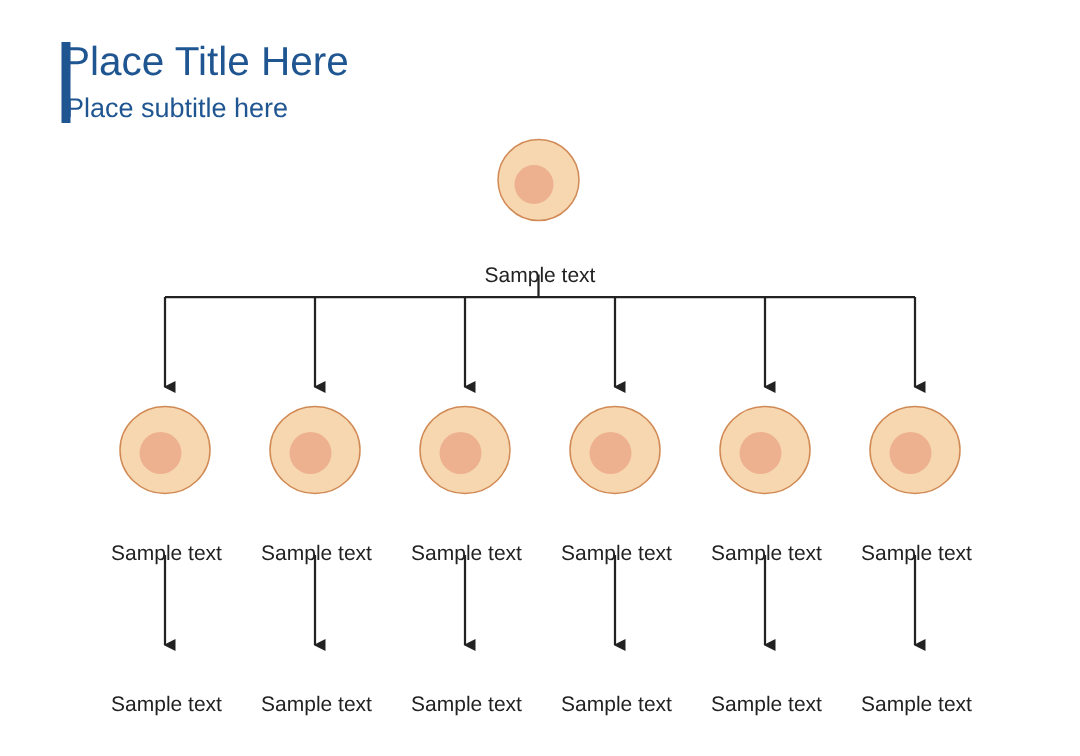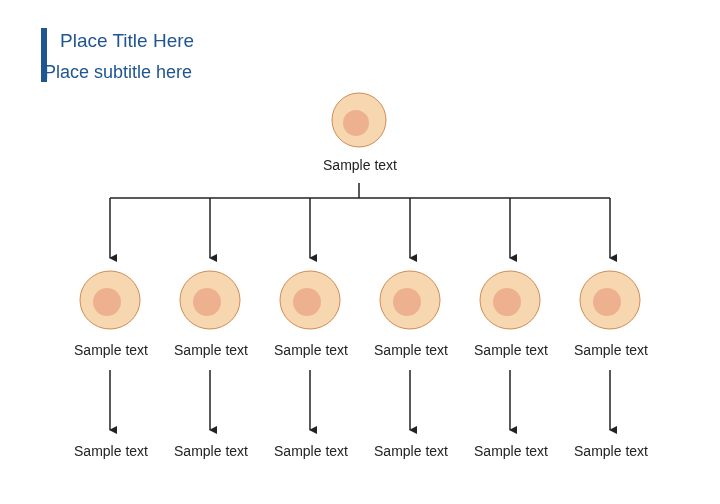--- a/index.html
+++ b/index.html
@@ -1,20 +1,20 @@
 <!DOCTYPE html>
 <html><head>
 <meta charset="utf-8">
 <style>
   html, body { margin:0; padding:0; background:#ffffff; }
   body { width:720px; height:504px; position:relative; overflow:hidden; font-family:"Liberation Sans", sans-serif; }
   .title-bar { position:absolute; left:41px; top:28px; width:6px; height:54px; background:#1f5591; }
-  .title { position:absolute; left:60px; top:25px; font-size:19px; color:#1f5591; line-height:32px; white-space:nowrap; }
+  .title { position:absolute; left:42px; top:25px; font-size:27px; color:#1f5591; line-height:32px; white-space:nowrap; }
   .subtitle { position:absolute; left:44px; top:61px; font-size:18px; color:#1f5591; line-height:22px; white-space:nowrap; }
-  .label { position:absolute; font-size:14px; color:#222; white-space:nowrap; transform:translateX(-50%); line-height:18px; }
+  .label { position:absolute; font-size:14px; color:#222; white-space:nowrap; transform:translateX(-50%); line-height:18px;margin-top:18px; }
   svg.diagram { position:absolute; left:0; top:0; }
 </style>
 </head>
 <body>
 
 <div class="title-bar"></div>
 <div class="title">Place Title Here</div>
 <div class="subtitle">Place subtitle here</div>
 
 <svg class="diagram" width="720" height="504" viewBox="0 0 720 504">

